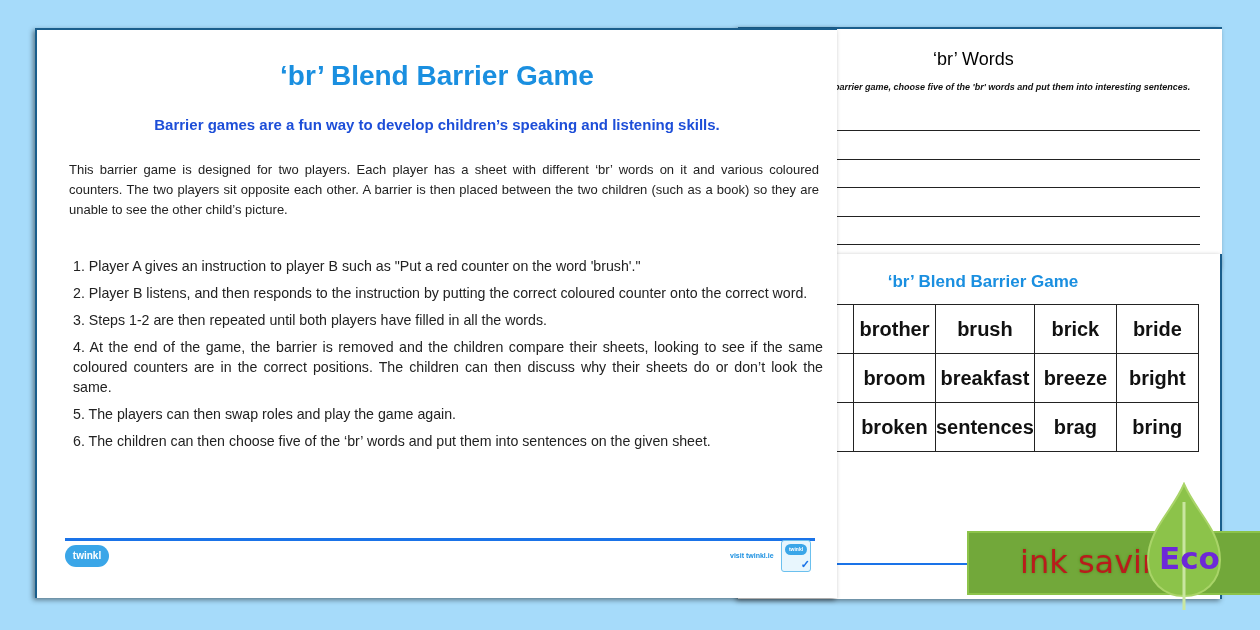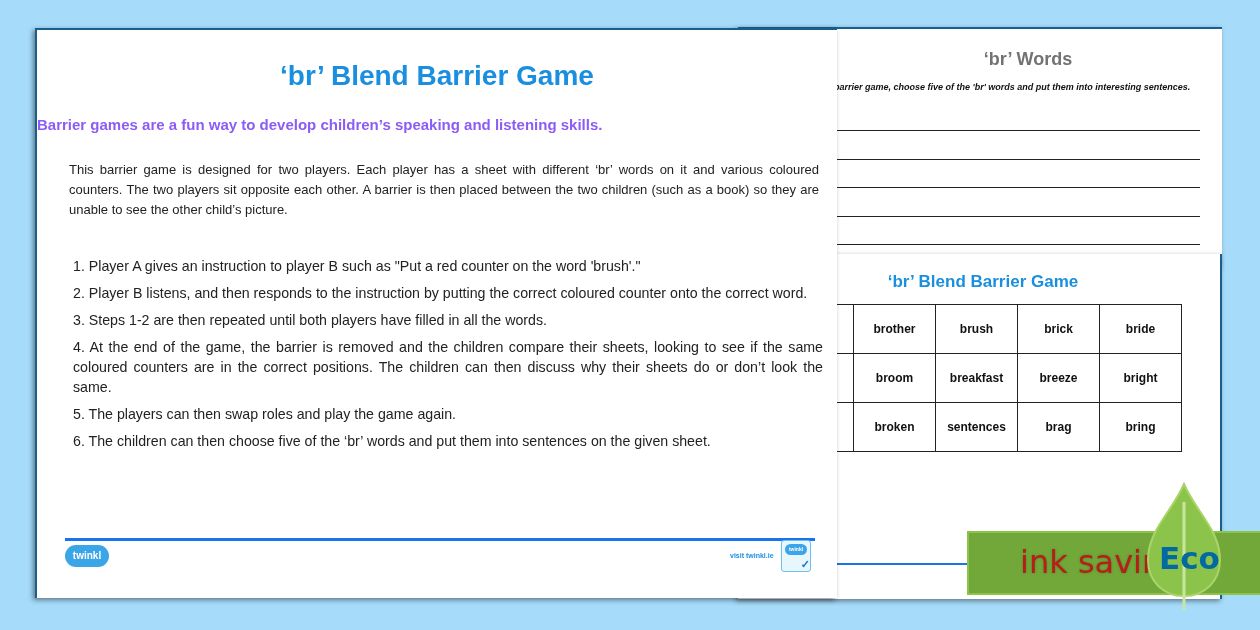--- a/index.html
+++ b/index.html
@@ -3,51 +3,51 @@
 <meta charset="utf-8">
 <style>
   * { box-sizing: border-box; margin: 0; padding: 0; }
   html, body { width: 1260px; height: 630px; overflow: hidden; }
   body { background: #a6dbfa; position: relative; font-family: "Liberation Sans", sans-serif; }
 
   .sheet { position: absolute; background: #fff; box-shadow: -2px 2px 5px rgba(0,0,0,0.45); }
 
   
   #sheet-words { left: 738px; top: 27px; width: 484px; height: 240px; border-top: 2px solid #1a5e8c; }
-  #sheet-words .title { position: absolute; left: 195px; top: 20px; width: 190px; text-align: center; color: #737373; font-weight: bold; font-size: 18px; }
+  #sheet-words .title { position: absolute; left: 195px; top: 20px; width: 190px; color: #000000; font-weight: normal; font-size: 18px; }
   #sheet-words .instr { position: absolute; left: 96px; top: 53px; width: 380px; white-space: nowrap; overflow: hidden; font-size: 9px; font-weight: bold; color: #111; font-style: italic; }
   #sheet-words .line { position: absolute; left: 96px; width: 366px; height: 1px; background: #222; }
 
   
   #sheet-grid { left: 738px; top: 254px; width: 484px; height: 345px; border-right: 2px solid #1a5e8c; }
   #sheet-grid .title { position: absolute; left: 130px; top: 18px; width: 230px; text-align: center; color: #1a8fe0; font-weight: bold; font-size: 17px; }
   #sheet-grid table { position: absolute; left: 40px; top: 50px; border-collapse: collapse; }
-  #sheet-grid td { border: 1.5px solid #222; width: 82px; height: 49px; text-align: center; font-size: 12px; font-weight: bold; color: #111; margin-top: 44px; }
+  #sheet-grid td { border: 1.5px solid #222; width: 82px; height: 49px; text-align: center; font-size: 20px; font-weight: bold; color: #111; margin-top: 44px; }
   #sheet-grid td.stub { width: 75px; }
   #sheet-grid .footline { position: absolute; left: 96px; top: 309px; width: 370px; height: 2px; background: #1a73e8; }
 
   
   #sheet-main { left: 35px; top: 28px; width: 802px; height: 570px; border-top: 2px solid #1a5e8c; border-left: 2px solid #1a5e8c; }
   #sheet-main .title { position: absolute; left: 0; top: 30px; width: 100%; text-align: center; color: #1a8fe0; font-weight: bold; font-size: 28px; }
-  #sheet-main .subtitle { position: absolute; left: 0; top: 86px; width: 100%; text-align: left; font-weight: bold; font-size: 15px; color: #8b5cf6; }
+  #sheet-main .subtitle { position: absolute; left: 0; top: 86px; width: 100%; text-align: center; font-weight: bold; font-size: 15px; color: #1d4ed8; }
   #sheet-main .intro { position: absolute; left: 32px; top: 130px; width: 750px; font-size: 13px; line-height: 20px; color: #222; text-align: justify; }
   #sheet-main .steps { position: absolute; left: 28px; top: 226px; width: 750px; list-style: none; margin-left: 8px; }
   #sheet-main .steps li { font-size: 14.2px; line-height: 20px; color: #222; text-align: justify; margin-bottom: 7px; }
   #sheet-main .footline { position: absolute; left: 28px; top: 508px; width: 750px; height: 3px; background: #1a73e8; }
   .twinkl-logo { position: absolute; left: 28px; top: 515px; width: 44px; height: 22px; background: #3aa6e8; border-radius: 11px; color: #fff; font-weight: bold; font-size: 10px; text-align: center; line-height: 22px; }
   .visit { position: absolute; left: 693px; top: 522px; font-size: 7px; font-weight: bold; color: #1a8fe0; }
   .badge { position: absolute; left: 744px; top: 510px; width: 30px; height: 32px; border: 1px solid #6bc0ee; border-radius: 3px; background: #e8f6fd; }
   .badge .cloud { position: absolute; left: 3px; top: 3px; width: 22px; height: 11px; background: #3aa6e8; border-radius: 6px; color: #fff; font-size: 5px; text-align: center; line-height: 11px; font-weight: bold; }
   .badge .tick { position: absolute; right: 0; bottom: 0; color: #1a73e8; font-size: 11px; font-weight: bold; }
 
   
   .eco-bar { position: absolute; left: 967px; top: 531px; width: 293px; height: 64px; background: #72a83a; border: 2px solid #8cc34a; border-right: none; }
   .eco-text { position: absolute; left: 985px; top: 543px; color: #b91c1c; font-size: 32px; font-family: "DejaVu Sans", sans-serif; text-shadow: 0 0 3px #4e8a1c; margin-left: 35px; }
   .eco-drop { position: absolute; left: 1146px; top: 482px; width: 76px; height: 130px; }
-  .eco-word { position: absolute; left: 1159px; top: 540px; color: #0369a1; font-size: 31px; font-weight: bold; font-family: "DejaVu Sans", sans-serif; }
+  .eco-word { position: absolute; left: 1159px; top: 540px; color: #6d28d9; font-size: 31px; font-weight: bold; font-family: "DejaVu Sans", sans-serif; }
 </style>
 </head>
 <body>
 
 <div class="sheet" id="sheet-words">
   <div class="title">‘br’ Words</div>
   <div class="instr">barrier game, choose five of the 'br' words and put them into interesting sentences.</div>
   <div class="line" style="top:101px"></div>
   <div class="line" style="top:130px"></div>
   <div class="line" style="top:158px"></div>

